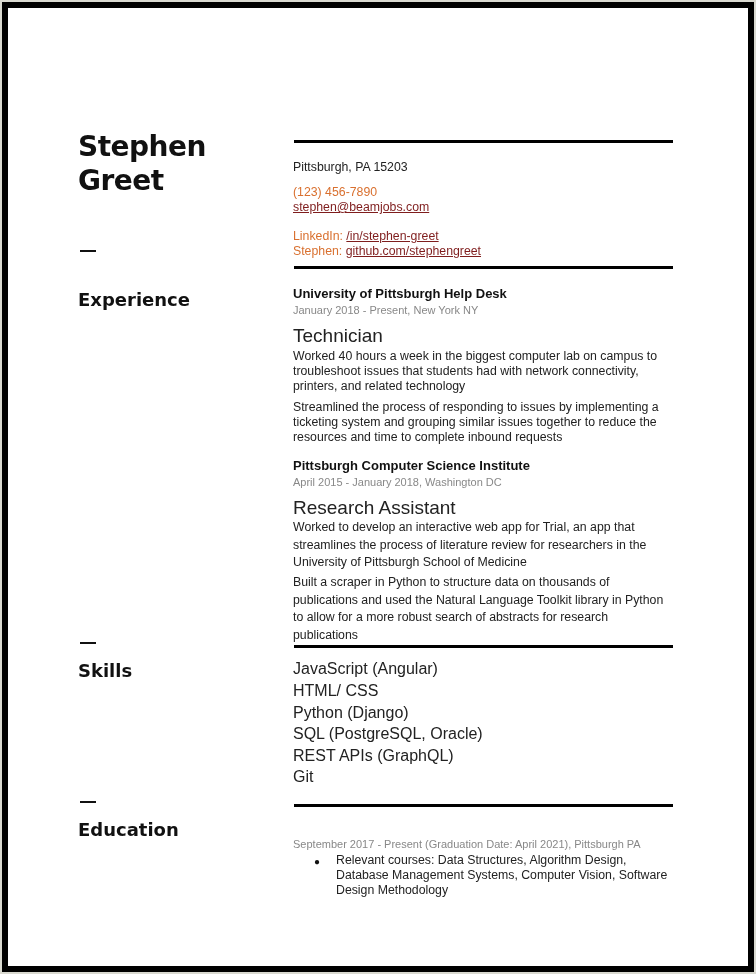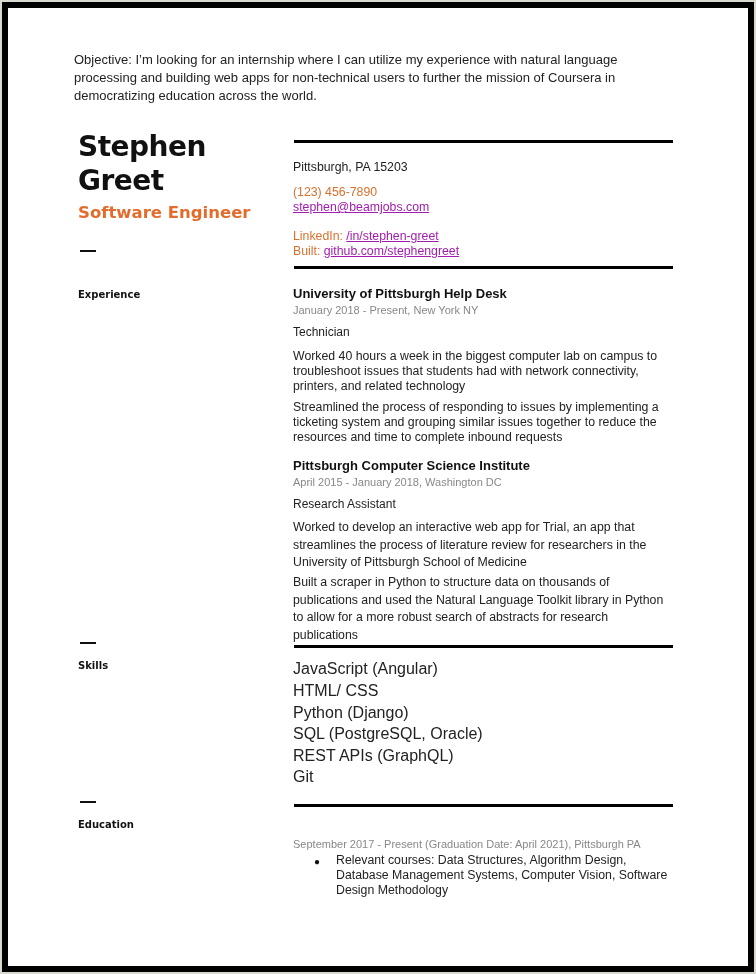--- a/index.html
+++ b/index.html
@@ -33,59 +33,57 @@
     .title {
       left: 70px; top: 194px;
       font-family: "DejaVu Sans", sans-serif; font-weight: bold;
       font-size: 16.5px; line-height: 22px; color: #e36c2d;
     }
     .dash {
       height: 2px; width: 16px; background: #111;
     }
     .section-label {
       font-family: "DejaVu Sans", sans-serif; font-weight: bold;
-      font-size: 10px; color: #111;
+      font-size: 18px; color: #111;
     }
     .rule {
       left: 286px; width: 379px; height: 3px; background: #000;
     }
     .txt { font-size: 12.3px; line-height: 15px; color: #222; }
     .orange { color: #d9702f; }
-    .link { color: #a21caf; text-decoration: underline; }
+    .link { color: #7f1d1d; text-decoration: underline; }
     .org { font-size: 13px; font-weight: bold; color: #111; }
     .meta { font-size: 11px; color: #888; }
-    .role { font-size: 12px; color: #222; }
+    .role { font-size: 19px; color: #222; }
     .skill { font-size: 16px; color: #222; }
     .bullet-dot { font-size: 10px; color: #111; }
   </style>
 </head>
 <body>
 
 <div class="frame"></div>
 <div class="page">
 
-  <div class="abs objective">Objective: I’m looking for an internship where I can utilize my experience with natural language processing and building web apps for non-technical users to further the mission of Coursera in democratizing education across the world.</div>
 
   <div class="abs name">
     <div>Stephen</div>
     <div>Greet</div>
   </div>
-  <div class="abs title">Software Engineer</div>
   <div class="abs dash" style="left:72px; top:242px;"></div>
 
   <div class="abs rule" style="top:132px;"></div>
   <div class="abs txt" style="left:285px; top:152px;">Pittsburgh, PA 15203</div>
   <div class="abs txt orange" style="left:285px; top:177px;">(123) 456-7890</div>
   <div class="abs txt link" style="left:285px; top:192px;">stephen@beamjobs.com</div>
   <div class="abs txt" style="left:285px; top:221px;">
     <span class="orange">LinkedIn:</span>
     <span class="link">/in/stephen-greet</span>
   </div>
   <div class="abs txt" style="left:285px; top:236px;">
-    <span class="orange">Built:</span>
+    <span class="orange">Stephen:</span>
     <span class="link">github.com/stephengreet</span>
   </div>
   <div class="abs rule" style="top:258px;"></div>
 
   <div class="abs section-label" style="left:70px; top:281px;">Experience</div>
 
   <div class="abs org" style="left:285px; top:278px;">University of Pittsburgh Help Desk</div>
   <div class="abs meta" style="left:285px; top:296px;">January 2018 - Present, New York NY</div>
   <div class="abs role" style="left:285px; top:317px;">Technician</div>
   <div class="abs txt" style="left:285px; top:341px; width:370px;">Worked 40 hours a week in the biggest computer lab on campus to troubleshoot issues that students had with network connectivity, printers, and related technology</div>

